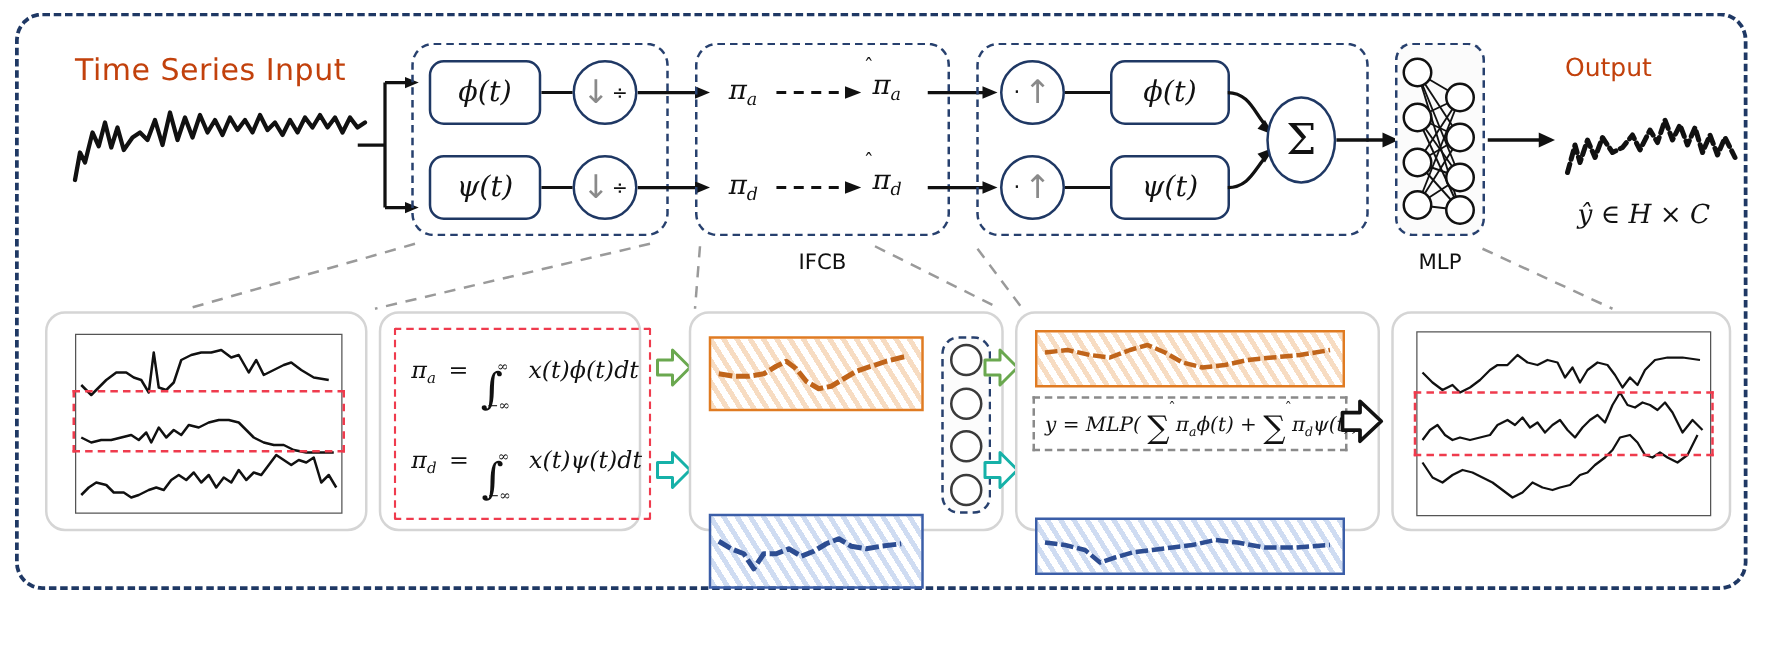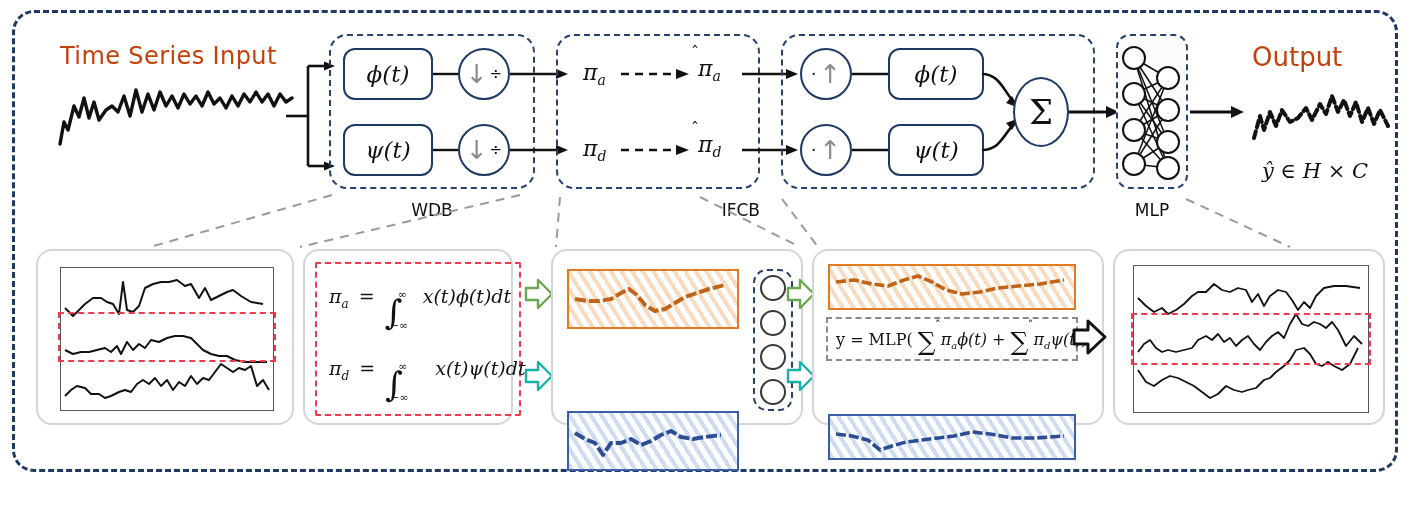--- a/index.html
+++ b/index.html
@@ -10,33 +10,33 @@
   
   #outer-frame{left:12px;top:10px;width:1386px;height:462px;border:3px dashed #1f3864;border-radius:22px;box-sizing:border-box;}
 
   
   .hand{font-family:"DejaVu Sans",sans-serif;color:#c2410c;}
   .mathi{font-family:"DejaVu Serif",serif;font-style:italic;color:#111;}
   .mathr{font-family:"DejaVu Serif",serif;color:#111;}
 
   #title-time-series{left:60px;top:42px;font-size:24px;letter-spacing:.4px;}
   #input-caption{left:58px;top:157px;font-size:21px;white-space:nowrap;}
-  #title-output{left:1252px;top:42px;font-size:26px;}
+  #title-output{left:1252px;top:42px;font-size:20px;}
   #output-caption{left:1262px;top:159px;font-size:21px;white-space:nowrap;}
 
   
   .stage{border:2.6px dashed #27406e;border-radius:18px;box-sizing:border-box;background:transparent;}
   #stage-wdb{left:329px;top:34px;width:206px;height:155px;}
   #stage-ifcb{left:556px;top:34px;width:204px;height:155px;}
   #stage-wrb{left:781px;top:34px;width:314px;height:155px;}
   #stage-mlp{left:1116px;top:34px;width:72px;height:155px;border:2.4px dashed #27406e;border-radius:14px;background:#fbfbfb;}
 
   .stage-label{font-size:17px;color:#111;text-align:center;}
   #label-wdb{left:329px;top:200px;width:206px;}
-  #label-ifcb{left:556px;top:200px;width:204px;text-align:right;}
+  #label-ifcb{left:556px;top:200px;width:204px;}
   #label-wrb{left:781px;top:200px;width:314px;}
   #label-mlp{left:1116px;top:200px;width:72px;}
 
   
   .opbox{border:2.2px solid #1f3864;border-radius:12px;background:#fff;box-sizing:border-box;
          display:flex;align-items:center;justify-content:center;font-family:"DejaVu Serif",serif;font-style:italic;font-size:23px;color:#111;}
   .opcircle{border:2.2px solid #1f3864;border-radius:50%;background:#fff;box-sizing:border-box;
             display:flex;align-items:center;justify-content:center;}
 
   .sym{font-family:"DejaVu Sans",sans-serif;font-size:15px;color:#111;}
@@ -97,21 +97,20 @@
   <svg class="abs" style="left:286px;top:58px;" width="50" height="116">
     <line x1="0" y1="58" x2="22" y2="58" stroke="#111" stroke-width="2.6"></line>
     <line x1="22" y1="8" x2="22" y2="108" stroke="#111" stroke-width="2.6"></line>
     <line x1="22" y1="8" x2="40" y2="8" stroke="#111" stroke-width="2.6"></line>
     <line x1="22" y1="108" x2="40" y2="108" stroke="#111" stroke-width="2.6"></line>
     <polygon points="49,8 38,3.5 38,12.5" fill="#111"></polygon>
     <polygon points="49,108 38,103.5 38,112.5" fill="#111"></polygon>
   </svg>
 
   <div class="abs stage" id="stage-wdb"></div>
-  <div class="abs stage-label" id="label-wdb">WDB</div>
 
   <div class="abs opbox" style="left:343px;top:48px;width:90px;height:52px;">
     <span>ϕ(t)</span>
   </div>
   <div class="abs opbox" style="left:343px;top:124px;width:90px;height:52px;">
     <span>ψ(t)</span>
   </div>
 
   <div class="abs opcircle" style="left:458px;top:48px;width:52px;height:52px;">
     <span class="arrow-glyph">↓</span>
@@ -288,21 +287,21 @@
     </div>
 
     <div class="abs formula" style="left:24px;top:106px;font-size:19px;">
       <span style="font-style:italic;">π</span><sub style="font-size:12px;font-style:italic;">d</sub>
       <span style="margin:0 4px;">=</span>
       <span style="position:relative;display:inline-block;width:26px;">
         <span style="font-size:34px;position:absolute;left:0;top:-11px;">∫</span>
         <span style="font-size:11px;position:absolute;left:13px;top:-15px;">∞</span>
         <span style="font-size:11px;position:absolute;left:5px;top:16px;">−∞</span>
       </span>
-      <span style="font-style:italic;margin-left:18px;">x(t)ψ(t)dt</span>
+      <span style="font-style:italic;margin-left:6px;">x(t)ψ(t)dt</span>
     </div>
   </div>
 
   <svg class="abs" style="left:524px;top:278px;" width="30" height="34">
     <polygon points="2,10 14,10 14,2 28,16 14,30 14,22 2,22" fill="#fff" stroke="#6aa84f" stroke-width="2.4" stroke-linejoin="round"></polygon>
   </svg>
   <svg class="abs" style="left:524px;top:360px;" width="30" height="34">
     <polygon points="2,10 14,10 14,2 28,16 14,30 14,22 2,22" fill="#fff" stroke="#16b1a8" stroke-width="2.4" stroke-linejoin="round"></polygon>
   </svg>
 
@@ -334,21 +333,21 @@
 
   <div class="abs panel" id="panel-d">
     <div class="abs band orange" style="left:14px;top:13px;width:248px;height:46px;">
       <svg width="244" height="42">
         <polyline points="6,16 24,14 42,18 58,20 74,14 88,10 102,16 116,24 132,28 150,26 168,22 188,20 210,18 234,14" fill="none" stroke="#c0641a" stroke-width="3.6" stroke-linejoin="round" stroke-dasharray="10,3"></polyline>
       </svg>
     </div>
 
     <div class="abs graydashbox" style="left:12px;top:66px;width:252px;height:44px;"></div>
     <div class="abs formula" style="left:22px;top:76px;font-size:16px;">
-      <span style="">y = MLP(</span>
+      <span style="font-style:italic;">y = MLP(</span>
       <span style="font-size:25px;vertical-align:-5px;">∑</span>
       <span style="font-style:italic;"><span style="position:relative;">π<span style="position:absolute;left:0;top:-11px;font-size:12px;font-style:normal;">̂</span></span><sub style="font-size:10px;">a</sub>ϕ(t)</span>
       <span>+</span>
       <span style="font-size:25px;vertical-align:-5px;">∑</span>
       <span style="font-style:italic;"><span style="position:relative;">π<span style="position:absolute;left:0;top:-11px;font-size:12px;font-style:normal;">̂</span></span><sub style="font-size:10px;">d</sub>ψ(t))</span>
     </div>
 
     <div class="abs band blue" style="left:14px;top:117px;width:248px;height:46px;">
       <svg width="244" height="42">
         <polyline points="6,18 22,20 38,24 50,34 62,30 76,26 92,24 108,22 124,20 142,16 160,18 182,22 206,22 234,20" fill="none" stroke="#2d4d92" stroke-width="3.6" stroke-linejoin="round" stroke-dasharray="10,3"></polyline>

